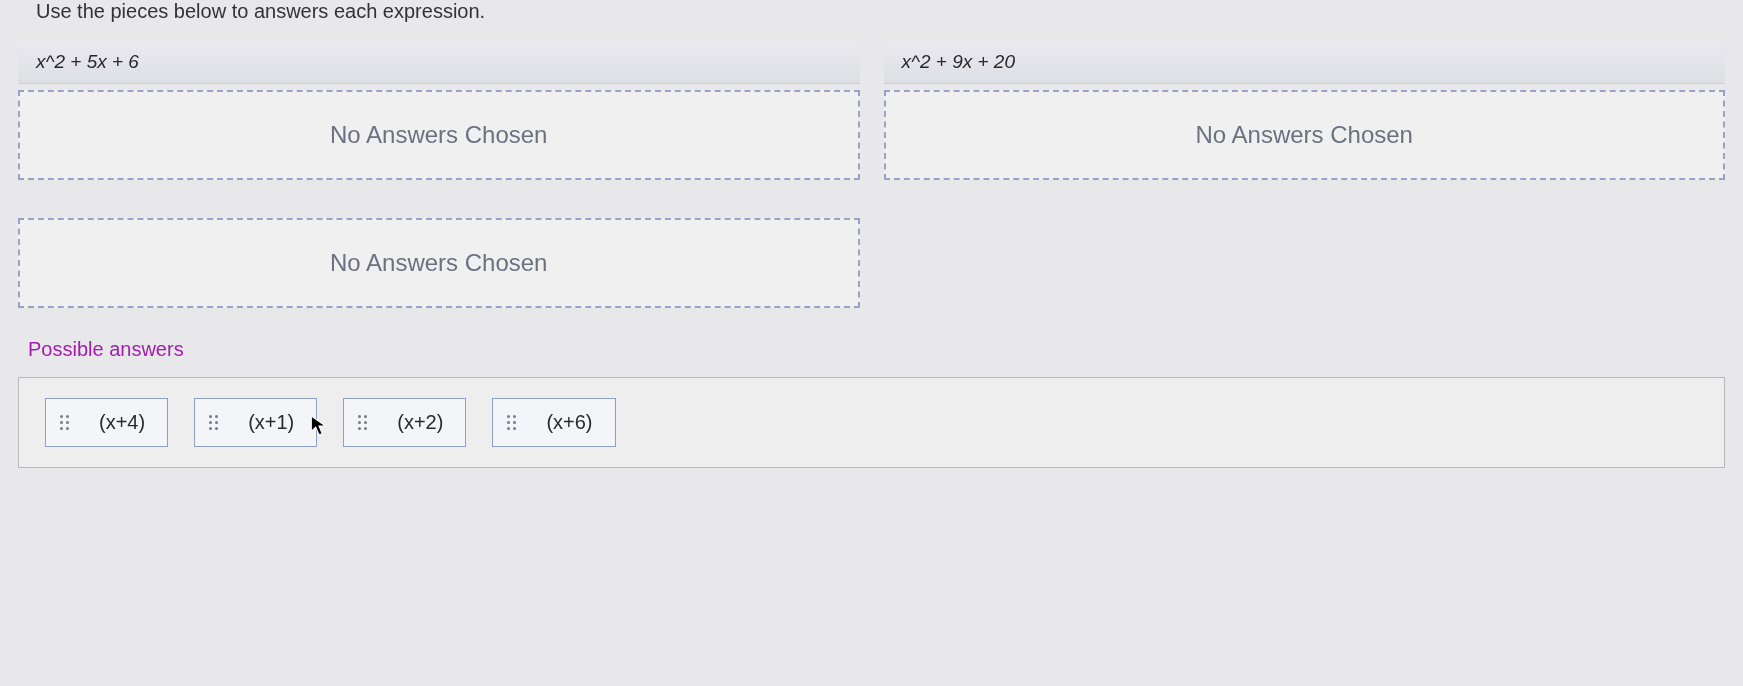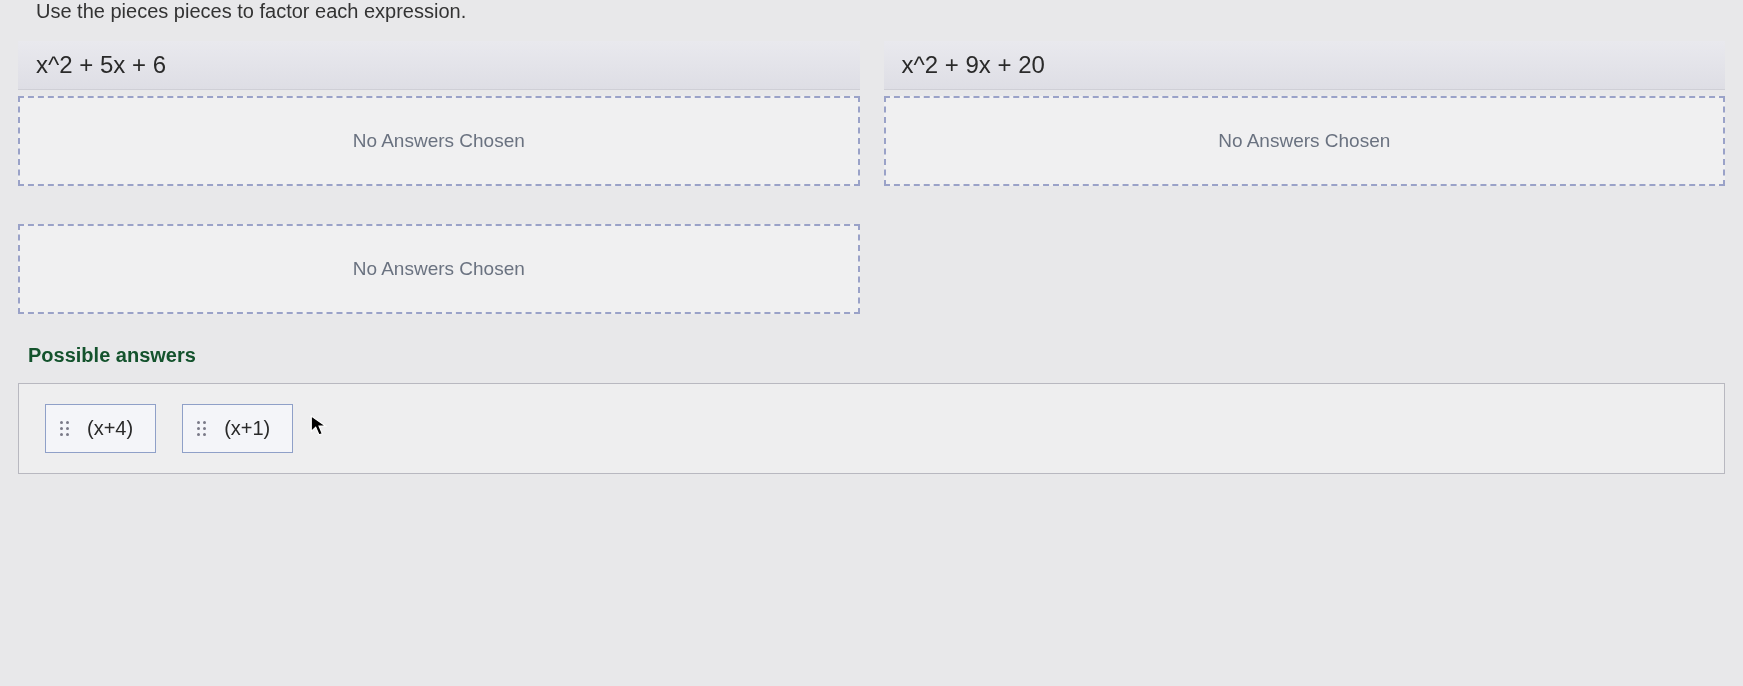--- a/index.html
+++ b/index.html
@@ -25,60 +25,60 @@
       grid-template-columns: 1fr 1fr;
       column-gap: 24px;
       row-gap: 32px;
       padding: 0 18px;
     }
     .problem {
       display: flex;
       flex-direction: column;
     }
     .problem-title {
-      font-size: 24px;
+      font-size: 19px;
       color: #2a2a2a;
       padding: 10px 18px 10px 18px;
       background: linear-gradient(to bottom, #e9e9ee 0%, #dedee5 100%);
       border-bottom: 1px solid #cfcfd6;
+      font-style: italic;
     }
     .dropzone {
       border: 2px dashed #9aa2c8;
       background: rgba(255,255,255,0.35);
       height: 90px;
       margin-top: 6px;
       display: flex;
       align-items: center;
       justify-content: center;
     }
     .dropzone-text {
       color: #6a7280;
-      font-size: 19px;
+      font-size: 24px;
     }
     .possible-title {
       font-size: 20px;
-      color: #14532d;
+      color: #a21caf;
       padding: 30px 0 16px 28px;
-      font-weight: bold;
     }
     .answers-container {
       border: 1px solid #b8b8c0;
       background: rgba(255,255,255,0.25);
       margin: 0 18px;
       padding: 20px 26px;
       display: flex;
       gap: 26px;
     }
     .answer-chip {
       border: 1px solid #8fa0c8;
       background: #f4f5f9;
       padding: 12px 22px 12px 14px;
       display: flex;
       align-items: center;
-      gap: 18px;
+      gap: 30px;
       font-size: 20px;
       color: #2a2a2a;
       cursor: grab;
     }
     .grip {
       display: grid;
       grid-template-columns: repeat(2, 3px);
       grid-template-rows: repeat(3, 3px);
       gap: 3px;
     }
@@ -97,21 +97,21 @@
       pointer-events: none;
     }
     .cursor svg {
       width: 18px;
       height: 22px;
     }
   </style>
 </head>
 <body>
 
-<div class="instruction">Use the pieces pieces to factor each expression.</div>
+<div class="instruction">Use the pieces below to answers each expression.</div>
 
 <div class="problems-grid">
   <div class="problem">
     <div class="problem-title">x^2 + 5x + 6</div>
     <div class="dropzone">
       <span class="dropzone-text">No Answers Chosen</span>
     </div>
   </div>
 
   <div class="problem">
@@ -154,13 +154,35 @@
     <span class="grip">
         <span></span>
         <span></span>
         <span></span>
         <span></span>
         <span></span>
         <span></span>
       </span>
     <span>(x+1)</span>
   </div>
+  <div class="answer-chip">
+    <span class="grip">
+        <span></span>
+        <span></span>
+        <span></span>
+        <span></span>
+        <span></span>
+        <span></span>
+      </span>
+    <span>(x+2)</span>
+  </div>
+  <div class="answer-chip">
+    <span class="grip">
+        <span></span>
+        <span></span>
+        <span></span>
+        <span></span>
+        <span></span>
+        <span></span>
+      </span>
+    <span>(x+6)</span>
+  </div>
 </div>
 
 </body></html>

